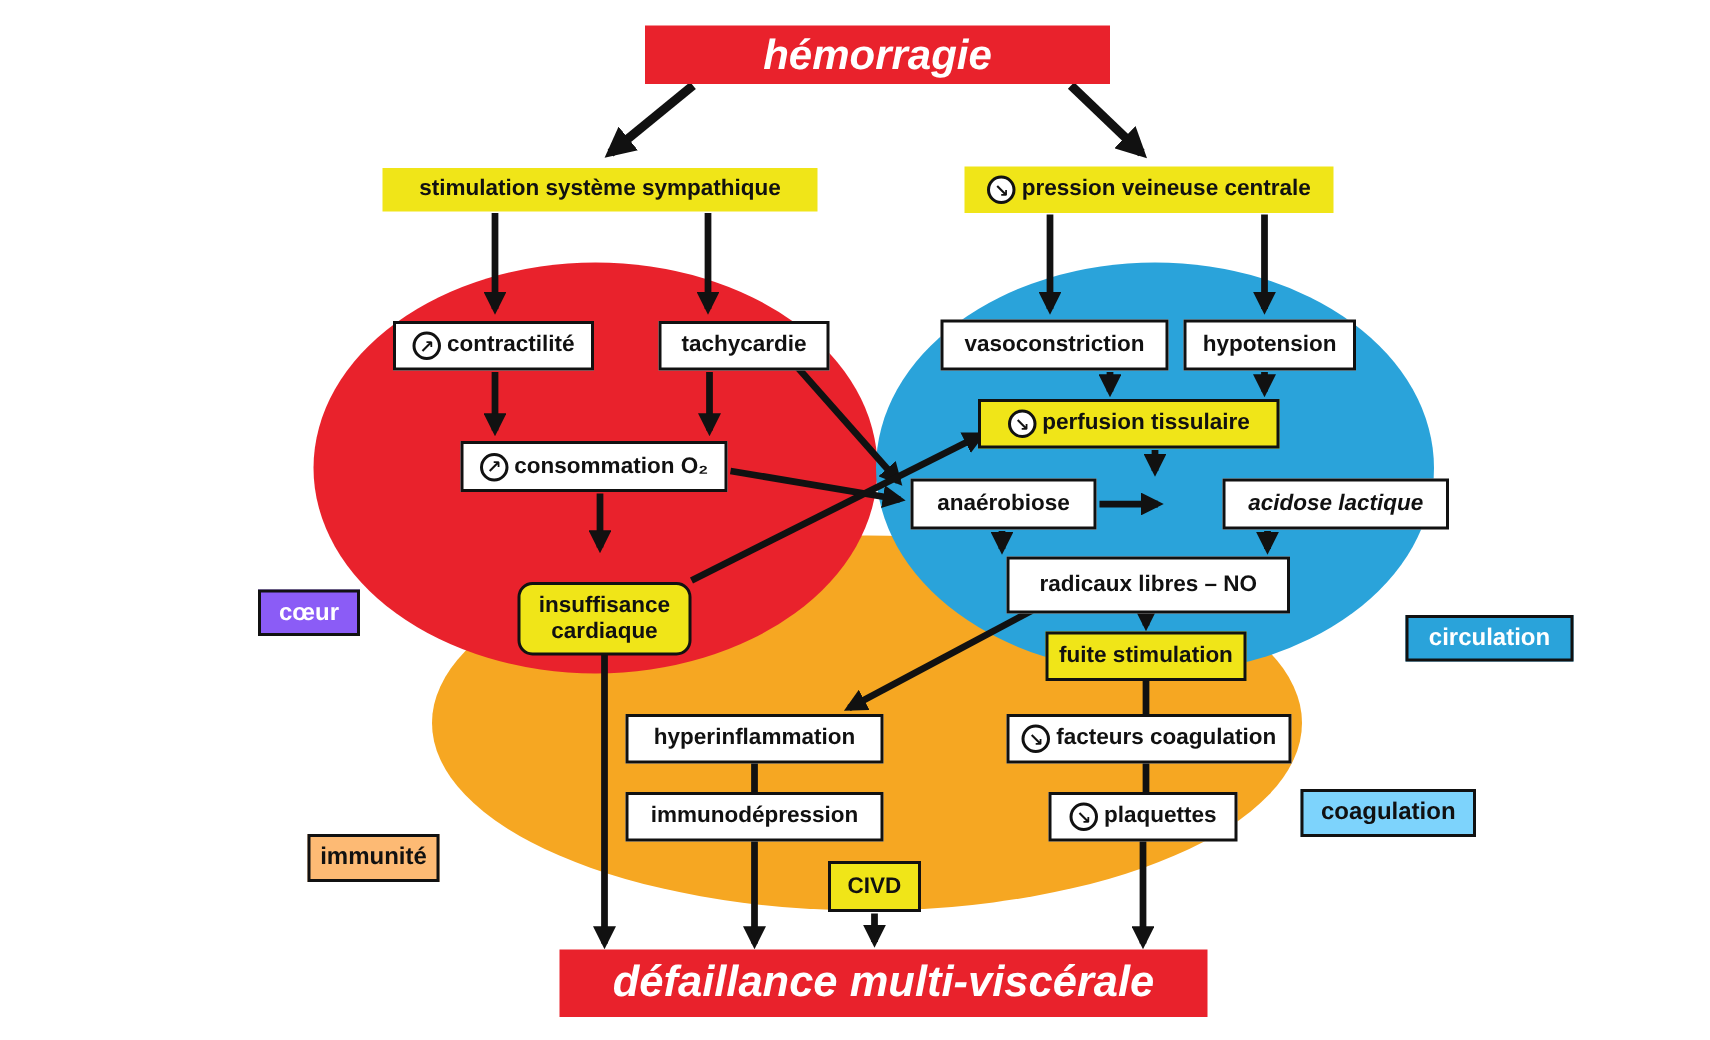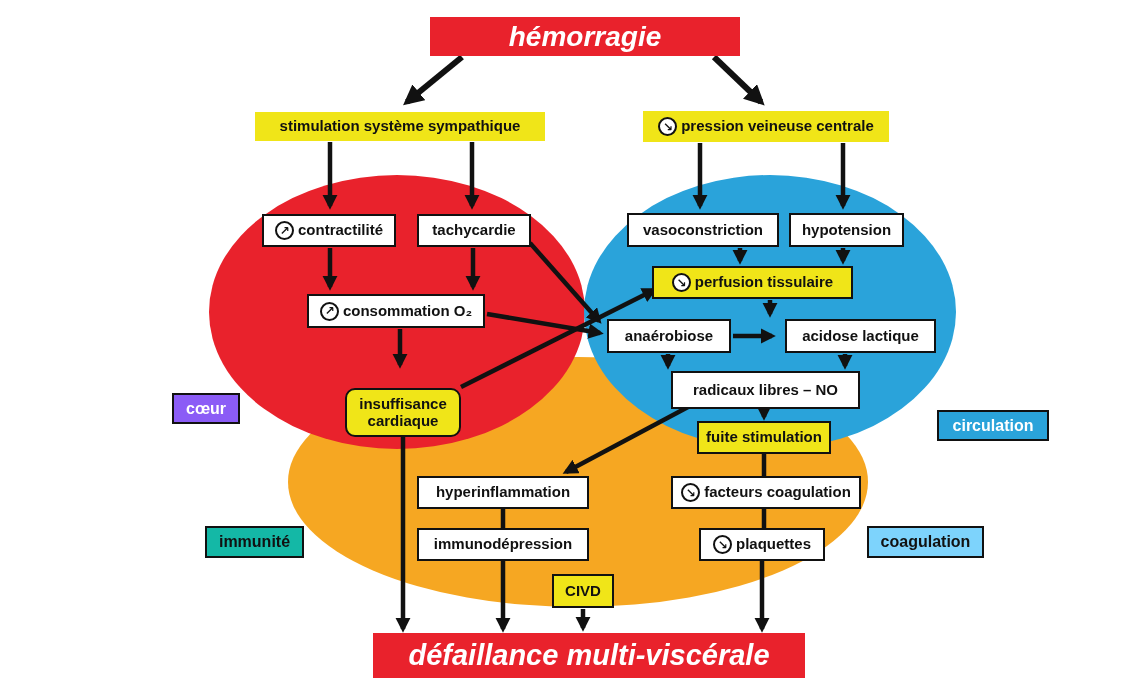--- a/index.html
+++ b/index.html
@@ -101,21 +101,21 @@
       </span>
     <span>pression veineuse centrale</span>
   </div>
 
   <div class="node" style="left:262px;top:214px;width:134px;height:33px;">
     <span class="circle-icon">
         <span>↗</span>
       </span>
     <span>contractilité</span>
   </div>
-  <div class="node" style="left:417px;top:214px;width:114px;height:33px;">
+  <div class="node" style="left:439px;top:214px;width:114px;height:33px;">
     <span>tachycardie</span>
   </div>
   <div class="node" style="left:307px;top:294px;width:178px;height:34px;">
     <span class="circle-icon">
         <span>↗</span>
       </span>
     <span>consommation O₂</span>
   </div>
   <div class="node yellow wrap" style="left:345px;top:388px;width:116px;height:49px;padding:2px 6px;border-radius:10px;">
     <span>insuffisance cardiaque</span>
@@ -129,21 +129,21 @@
   </div>
   <div class="node yellow" style="left:652px;top:266px;width:201px;height:33px;">
     <span class="circle-icon">
         <span>↘</span>
       </span>
     <span>perfusion tissulaire</span>
   </div>
   <div class="node" style="left:607px;top:319px;width:124px;height:34px;">
     <span>anaérobiose</span>
   </div>
-  <div class="node" style="left:785px;top:319px;width:151px;height:34px;">
+  <div class="node" style="left:815px;top:319px;width:151px;height:34px;font-style:italic;">
     <span>acidose lactique</span>
   </div>
   <div class="node" style="left:671px;top:371px;width:189px;height:38px;">
     <span>radicaux libres – NO</span>
   </div>
   <div class="node yellow" style="left:697px;top:421px;width:134px;height:33px;">
     <span>fuite stimulation</span>
   </div>
 
   <div class="node" style="left:417px;top:476px;width:172px;height:33px;">
@@ -171,20 +171,20 @@
   <div class="banner" style="left:373px;top:633px;width:432px;height:45px;font-size:29px;">
     <span>défaillance multi-viscérale</span>
   </div>
 
   <div class="region-label" style="left:172px;top:393px;width:68px;height:31px;background:#8b5cf6;color:#ffffff;">
     <span>cœur</span>
   </div>
   <div class="region-label" style="left:937px;top:410px;width:112px;height:31px;background:#2aa3da;color:#ffffff;">
     <span>circulation</span>
   </div>
-  <div class="region-label" style="left:205px;top:526px;width:99px;height:32px;background:#14b8a6;color:#111111;">
+  <div class="region-label" style="left:205px;top:556px;width:88px;height:32px;background:#fdba74;color:#111111;">
     <span>immunité</span>
   </div>
   <div class="region-label" style="left:867px;top:526px;width:117px;height:32px;background:#7dd3fc;color:#111111;">
     <span>coagulation</span>
   </div>
 
 </div>
 
 </body></html>

